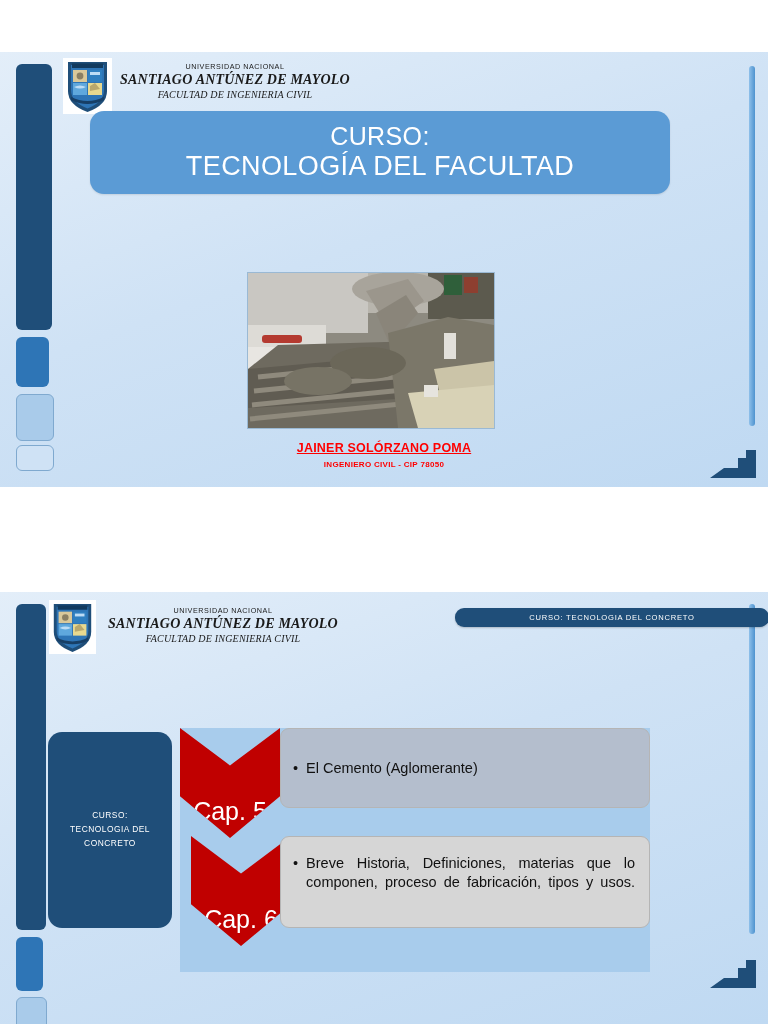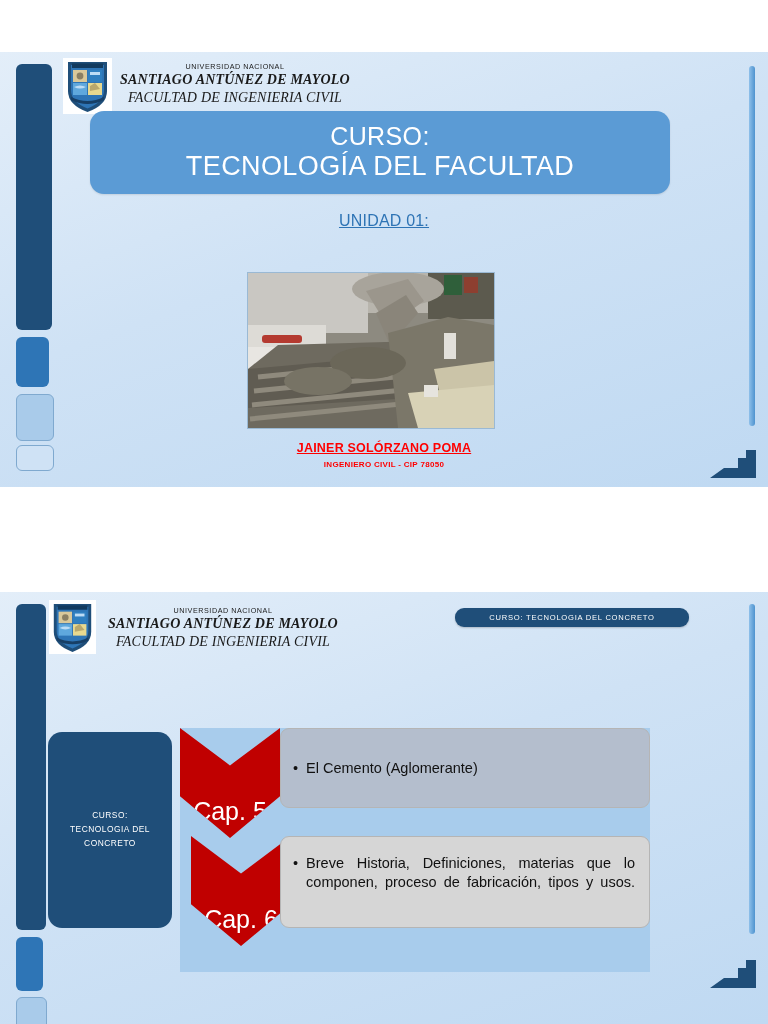--- a/index.html
+++ b/index.html
@@ -63,21 +63,21 @@
 
   .univ-lines {
     position: absolute;
     text-align: center;
     color: #1a1a1a;
     line-height: 1.28;
   }
   .univ-l1 { font-size: 7.2px; letter-spacing: .55px; }
   .univ-l2 { font-size: 14px; font-weight: bold; font-style: italic;
              font-family: "Liberation Serif", serif; letter-spacing: .2px; }
-  .univ-l3 { font-size: 14px; font-style: italic;
+  .univ-l3 { font-size: 10px; font-style: italic;
              font-family: "Liberation Serif", serif; letter-spacing: .2px; }
 
   
   .title-banner {
     position: absolute;
     left: 90px; top: 111px;
     width: 580px; height: 83px;
     background: #5B9BD5;
     border-radius: 14px;
     color: #ffffff;
@@ -139,21 +139,21 @@
     font-weight: bold;
     color: #FF0000;
     margin-top: 5px;
     letter-spacing: .3px;
   }
 
   
   .course-badge {
     position: absolute;
     left: 455px; top: 608px - 592px;
-    width: 234px; height: 19px;
+    width: 314px; height: 19px;
     background: #1F4E79;
     border-radius: 9px;
     color: #ffffff;
     font-size: 7.6px;
     letter-spacing: .75px;
     display: flex;
     align-items: center;
     justify-content: center;
     box-shadow: 0 1px 2px rgba(0,0,0,.20);
   }
@@ -264,21 +264,20 @@
     <div class="univ-l2">SANTIAGO ANTÚNEZ DE MAYOLO</div>
     <div class="univ-l3">FACULTAD DE INGENIERIA CIVIL</div>
   </div>
 
   <div class="title-banner" style="top:59px;">
     <div class="title-line-1">CURSO:</div>
     <div class="title-line-2">TECNOLOGÍA DEL FACULTAD</div>
   </div>
 
   <div class="unidad" style="top:160px;">
-    <div><span class="unidad-title">UNIDAD 01:</span></div>
   </div>
 
   <div class="photo" style="top:220px;">
     <svg width="246" height="155" viewBox="0 0 246 155" preserveAspectRatio="none">
       <rect width="246" height="155" fill="#8d8a80"></rect>
       <rect x="0" y="0" width="120" height="60" fill="#c9c7c2"></rect>
       <rect x="120" y="0" width="60" height="40" fill="#b8b5ad"></rect>
       <rect x="180" y="0" width="66" height="46" fill="#5c5a4e"></rect>
       <path d="M196 2 h18 v20 h-18 z" fill="#2f5f3a"></path>
       <path d="M216 4 h14 v16 h-14 z" fill="#8d3f30"></path>

